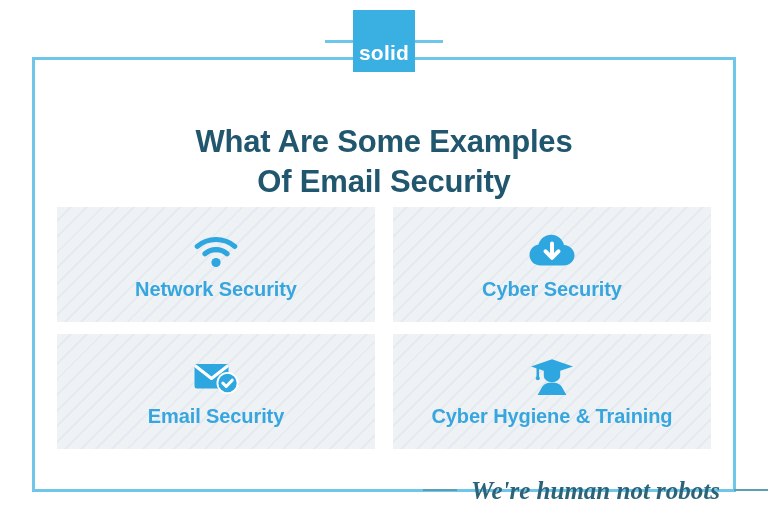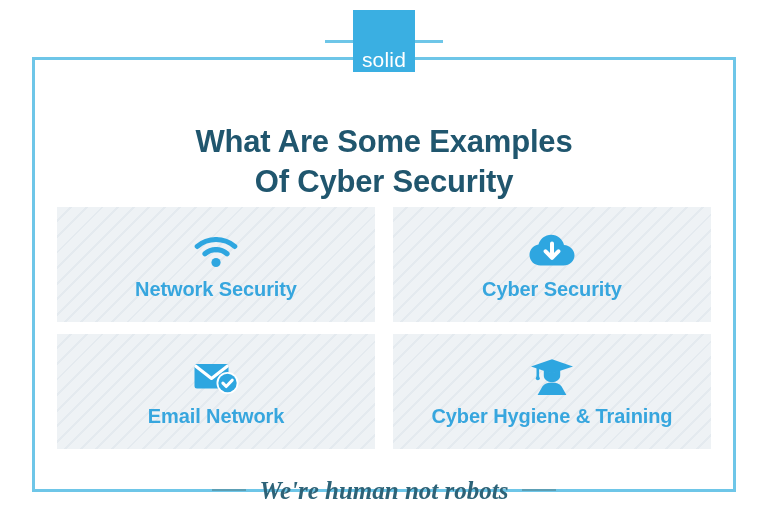--- a/index.html
+++ b/index.html
@@ -58,24 +58,24 @@
     display: flex;
     align-items: flex-end;
     justify-content: center;
     flex: 0 0 auto;
     position: relative;
     z-index: 2;
   }
   .logo-text {
     color: #ffffff;
     font-size: 21px;
-    font-weight: normal;
+    font-weight: bold;
     letter-spacing: 0.2px;
     line-height: 1;
-    padding-bottom: 2px;
+    padding-bottom: 9px;
     font-family: "Liberation Sans", sans-serif;
   }
 
   
   .title {
     position: absolute;
     left: 0;
     top: 102px;
     width: 768px;
     text-align: center;
@@ -143,21 +143,21 @@
 
   
   .footer {
     position: absolute;
     left: 0;
     top: 470px;
     width: 768px;
     height: 40px;
     display: flex;
     align-items: center;
-    justify-content: center;
+    justify-content: flex-end;
     gap: 14px;
   }
   .footer-dash {
     width: 34px;
     height: 2px;
     background: #5c9fb5;
     flex: 0 0 auto;
   }
   .footer-text {
     color: #2d6378;
@@ -179,21 +179,21 @@
   <div class="logo-wrap">
     <span class="logo-dash"></span>
     <span class="logo-box">
       <span class="logo-text">solid</span>
     </span>
     <span class="logo-dash"></span>
   </div>
 
   <h1 class="title">
     <span class="title-line">What Are Some Examples</span>
-    <span class="title-line">Of Cyber Security</span>
+    <span class="title-line">Of Email Security</span>
   </h1>
 
   <div class="grid">
 
     <div class="card">
       <span class="card-icon">
         <svg width="46" height="36" viewBox="0 0 46 36" aria-hidden="true">
           <path d="M23 7.5c7.2 0 13.8 2.6 18.7 6.9" fill="none" stroke="#2ea6e0" stroke-width="5.2" stroke-linecap="round"></path>
           <path d="M23 7.5C15.8 7.5 9.2 10.1 4.3 14.4" fill="none" stroke="#2ea6e0" stroke-width="5.2" stroke-linecap="round"></path>
           <path d="M23 17.6c4.2 0 8.1 1.5 11 4.1" fill="none" stroke="#2ea6e0" stroke-width="5.2" stroke-linecap="round"></path>
@@ -217,21 +217,21 @@
     <div class="card">
       <span class="card-icon">
         <svg width="46" height="36" viewBox="0 0 46 36" aria-hidden="true">
           <rect x="1.5" y="5" width="34" height="24.5" rx="2.5" fill="#2ea6e0"></rect>
           <path d="M2.8 7.2 18.5 19.4 34.2 7.2" fill="none" stroke="#ffffff" stroke-width="3.2" stroke-linecap="round" stroke-linejoin="round"></path>
           <circle cx="34.5" cy="24" r="11" fill="#ffffff"></circle>
           <circle cx="34.5" cy="24" r="9.2" fill="#2ea6e0"></circle>
           <path d="M29.9 24.1l3.3 3.4 6-6.3" fill="none" stroke="#ffffff" stroke-width="3.1" stroke-linecap="round" stroke-linejoin="round"></path>
         </svg>
       </span>
-      <span class="card-label">Email Network</span>
+      <span class="card-label">Email Security</span>
     </div>
 
     <div class="card">
       <span class="card-icon">
         <svg width="44" height="38" viewBox="0 0 44 38" aria-hidden="true">
           <path d="M22 1.2 43 8.4 22 15.6 1 8.4z" fill="#2ea6e0"></path>
           <path d="M7.8 10.6v8.2" fill="none" stroke="#2ea6e0" stroke-width="2.6" stroke-linecap="round"></path>
           <circle cx="7.8" cy="20.3" r="2" fill="#2ea6e0"></circle>
           <path d="M13.8 12.1v5.3c0 4 3.7 6.6 8.2 6.6s8.2-2.6 8.2-6.6v-5.3l-8.2 2.9z" fill="#2ea6e0"></path>
           <path d="M22 24.6c-4.4 0-7.8 1.6-9.6 3.9L7.6 37h28.8l-4.8-8.5c-1.8-2.3-5.2-3.9-9.6-3.9z" fill="#2ea6e0"></path>

